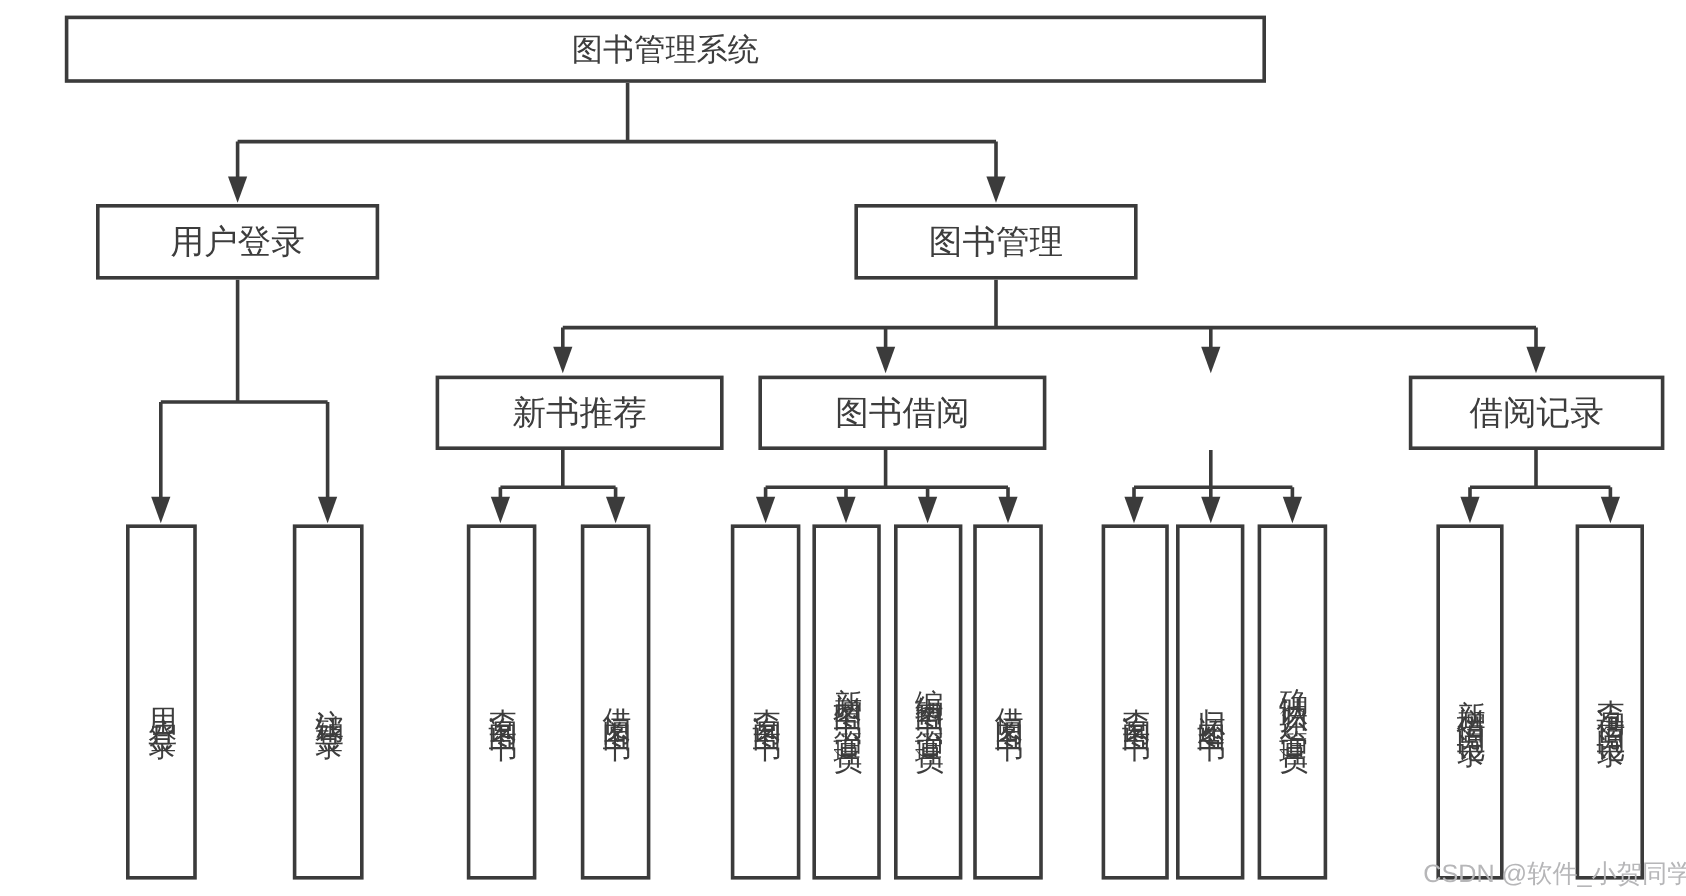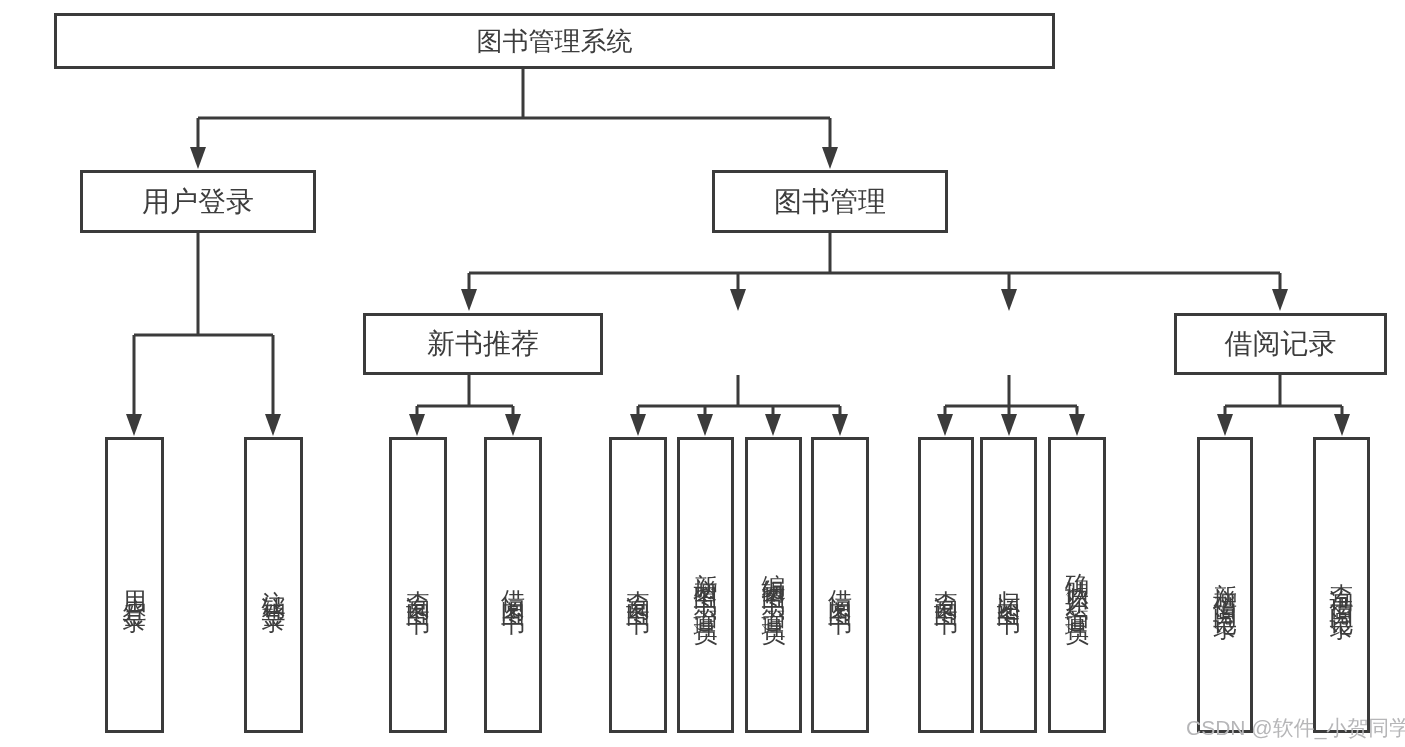--- a/index.html
+++ b/index.html
@@ -92,20 +92,21 @@
       <polygon points="1334,414 1350,414 1342,436"></polygon>
     </g>
   </svg>
 
   <div class="hbox root-box">图书管理系统</div>
 
   <div class="hbox l2-box" style="left:80px;">用户登录</div>
   <div class="hbox l2-box" style="left:712px;">图书管理</div>
 
   <div class="hbox l3-box" style="left:363px;">新书推荐</div>
+  <div class="hbox l3-box" style="left:632px;">图书借阅</div>
   <div class="hbox l3-box" style="left:1174px;width:213px;">借阅记录</div>
 
   <div class="leaf" style="left:105px;width:59px;">
     <span>用户登录</span>
   </div>
   <div class="leaf" style="left:244px;width:59px;">
     <span>注销登录</span>
   </div>
 
   <div class="leaf" style="left:389px;width:58px;">

